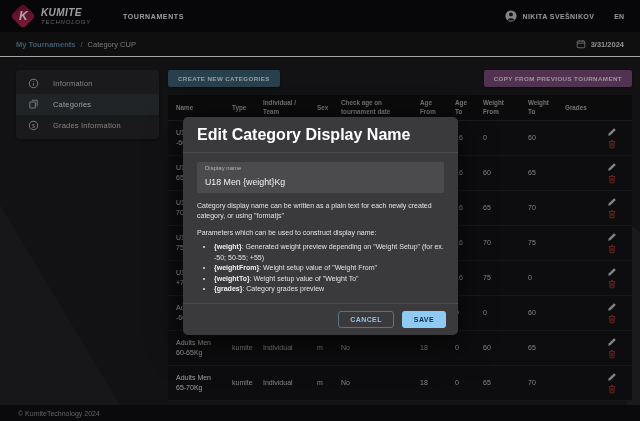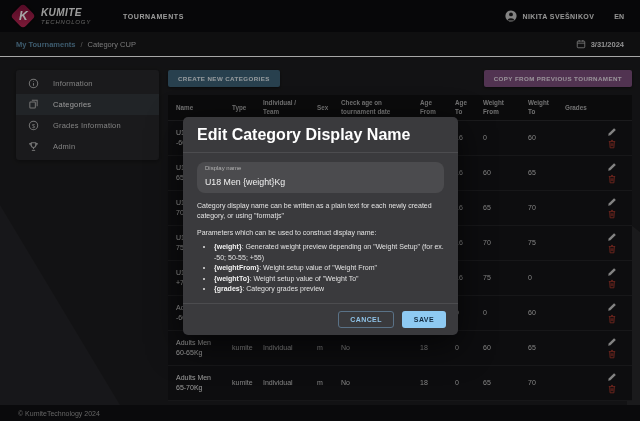--- a/index.html
+++ b/index.html
@@ -77,21 +77,21 @@
   .footer { position:absolute; left:0; bottom:0; width:640px; height:16px; background:#101013;
     display:flex; align-items:center; padding-left:18px; z-index:3; }
   .footer-text { font-size:7px; color:#9a9a9a; }
 
   
   .backdrop { position:absolute; inset:0; background:rgba(0,0,0,.35); z-index:20; }
   .modal { position:absolute; left:183px; top:117px; width:275px; min-height:191px; background:#3a3a3d;
     border-radius:5px; z-index:30; box-shadow:0 10px 34px rgba(0,0,0,.65); display:flex; flex-direction:column; }
   .modal-title { font-size:16px; font-weight:bold; color:#fff; padding:9px 14px 8px; border-bottom:1px solid #4c4c4f; }
   .modal-body { padding:9px 14px 8px; flex:1; }
-  .field { background:#4b4b4e; border-radius:8px; padding:3px 8px 4px; }
+  .field { background:#4b4b4e; border-radius:2px; padding:3px 8px 4px; }
   .field-label { font-size:6px; color:#b3b3b3; display:block; }
   .field-input { width:100%; border:none; background:transparent; color:#f2f2f2; font-family:inherit;
     font-size:8.8px; padding:1px 0 0; outline:none; }
   .modal-desc { font-size:7px; color:#e2e2e2; line-height:1.45; margin-top:8px; }
   .modal-intro { font-size:7px; color:#e2e2e2; line-height:1.45; margin-top:7px; }
   .param-list { margin:4px 0 0; padding-left:17px; }
   .param-list li { font-size:7px; color:#e2e2e2; line-height:1.5; }
   .param-list b { color:#f2f2f2; }
   .modal-footer { border-top:1px solid #4c4c4f; padding:7px 12px; display:flex; justify-content:flex-end; gap:8px; }
   .btn-cancel { background:transparent; border:1px solid #5a7287; color:#8fc3e8; border-radius:3px;
@@ -175,32 +175,20 @@
       <div class="side-item">
         <span class="side-icon">
           <svg viewBox="0 0 12 12" fill="none" stroke="#b5b5b5" stroke-width="1.1">
             <circle cx="6" cy="6" r="4.6"></circle>
             <text x="6" y="8.2" text-anchor="middle" font-size="6.2" stroke="none" fill="#b5b5b5" font-family="Liberation Sans, sans-serif">$</text>
           </svg>
         </span>
         <span class="side-label">Grades Information</span>
       </div>
 
-      <div class="side-item">
-        <span class="side-icon">
-          <svg viewBox="0 0 12 12" fill="none" stroke="#b5b5b5" stroke-width="1.1">
-            <path d="M3.6 1.8h4.8v2.8a2.4 2.4 0 0 1-4.8 0z"></path>
-            <path d="M3.6 2.6H1.9a2 2 0 0 0 1.9 2.1"></path>
-            <path d="M8.4 2.6h1.7a2 2 0 0 1-1.9 2.1"></path>
-            <path d="M6 7.2v1.6"></path>
-            <path d="M4.2 10.2h3.6"></path>
-          </svg>
-        </span>
-        <span class="side-label">Admin</span>
-      </div>
 
   </div>
 
   <div class="toolbar">
     <button class="btn btn-create">CREATE NEW CATEGORIES</button>
     <button class="btn btn-copy">COPY FROM PREVIOUS TOURNAMENT</button>
   </div>
 
   <div class="table">
     <div class="thead">

